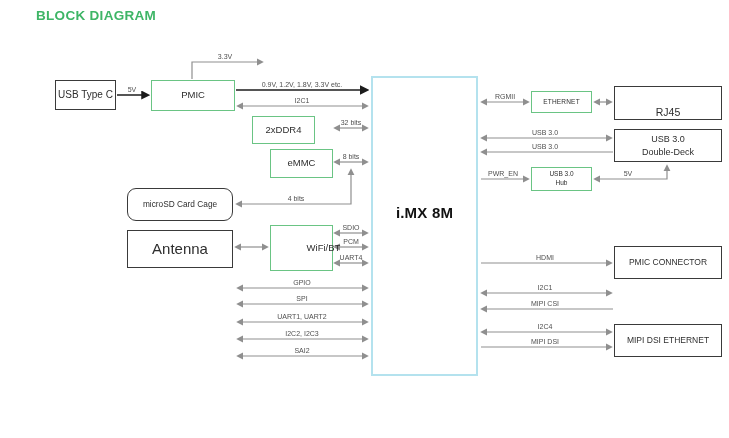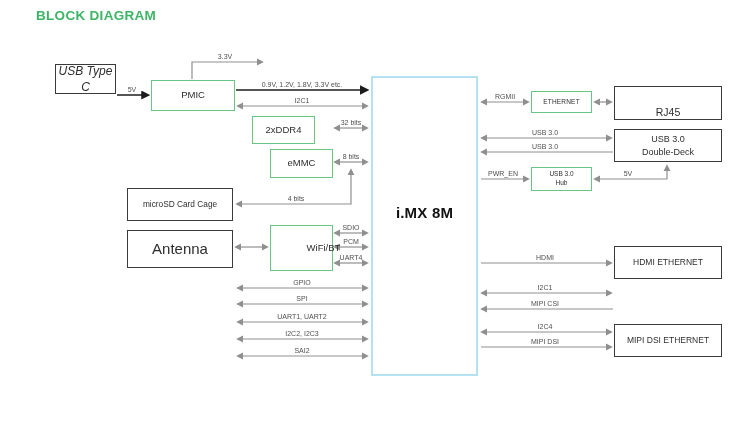--- a/index.html
+++ b/index.html
@@ -66,33 +66,33 @@
     <line x1="458" y1="152" x2="589" y2="152" stroke="#8f8f8f" stroke-width="1.2" marker-start="url(#ag)"></line>
     <line x1="457" y1="179" x2="504" y2="179" stroke="#8f8f8f" stroke-width="1.2" marker-end="url(#ag)"></line>
     <path d="M571 179 H643 V166" fill="none" stroke="#8f8f8f" stroke-width="1.2" marker-start="url(#ag)" marker-end="url(#ag)"></path>
     <line x1="457" y1="263" x2="587" y2="263" stroke="#8f8f8f" stroke-width="1.2" marker-end="url(#ag)"></line>
     <line x1="458" y1="293" x2="587" y2="293" stroke="#8f8f8f" stroke-width="1.2" marker-start="url(#ag)" marker-end="url(#ag)"></line>
     <line x1="458" y1="309" x2="589" y2="309" stroke="#8f8f8f" stroke-width="1.2" marker-start="url(#ag)"></line>
     <line x1="458" y1="332" x2="587" y2="332" stroke="#8f8f8f" stroke-width="1.2" marker-start="url(#ag)" marker-end="url(#ag)"></line>
     <line x1="457" y1="347" x2="587" y2="347" stroke="#8f8f8f" stroke-width="1.2" marker-end="url(#ag)"></line>
   </svg>
 
-  <div class="node nb" style="left:31px;top:64px;width:61px;height:30px;font-size:12px;font-style:italic;">
+  <div class="node nb" style="left:31px;top:80px;width:61px;height:30px;font-size:10px;">
     <span>USB Type C</span>
   </div>
   <div class="node ng" style="left:127px;top:80px;width:84px;height:31px;font-size:9.5px;">
     <span>PMIC</span>
   </div>
   <div class="node ng" style="left:228px;top:116px;width:63px;height:28px;font-size:9.5px;">
     <span>2xDDR4</span>
   </div>
   <div class="node ng" style="left:246px;top:149px;width:63px;height:29px;font-size:9.5px;">
     <span>eMMC</span>
   </div>
-  <div class="node nb" style="left:103px;top:188px;width:106px;height:33px;font-size:8.3px;">
+  <div class="node nb" style="left:103px;top:188px;width:106px;height:33px;font-size:8.3px;border-radius:9px;">
     <span>microSD Card Cage</span>
   </div>
   <div class="node nb" style="left:103px;top:230px;width:106px;height:38px;font-size:15px;">
     <span>Antenna</span>
   </div>
   <div class="node ng" style="left:246px;top:225px;width:63px;height:46px;font-size:9.5px;padding-left:44px;">
     <span>WiFi/BT</span>
   </div>
   <div class="node soc" style="left:347px;top:76px;width:107px;height:300px;">
     <span>i.MX 8M</span>
@@ -105,21 +105,21 @@
   </div>
   <div class="node nb" style="left:590px;top:129px;width:108px;height:33px;font-size:9px;">
     <span>USB 3.0</span>
     <span>Double-Deck</span>
   </div>
   <div class="node ng" style="left:507px;top:167px;width:61px;height:24px;font-size:6.5px;">
     <span>USB 3.0</span>
     <span>Hub</span>
   </div>
   <div class="node nb" style="left:590px;top:246px;width:108px;height:33px;font-size:8.5px;">
-    <span>HDMI ETHERNET</span>
+    <span>PMIC CONNECTOR</span>
   </div>
   <div class="node nb" style="left:590px;top:324px;width:108px;height:33px;font-size:8.5px;">
     <span>MIPI DSI ETHERNET</span>
   </div>
 
   <div class="edge-label" style="left:108px;top:86px;">5V</div>
   <div class="edge-label" style="left:201px;top:53px;">3.3V</div>
   <div class="edge-label" style="left:278px;top:81px;">0.9V, 1.2V, 1.8V, 3.3V etc.</div>
   <div class="edge-label" style="left:278px;top:97px;">I2C1</div>
   <div class="edge-label" style="left:327px;top:119px;">32 bits</div>

